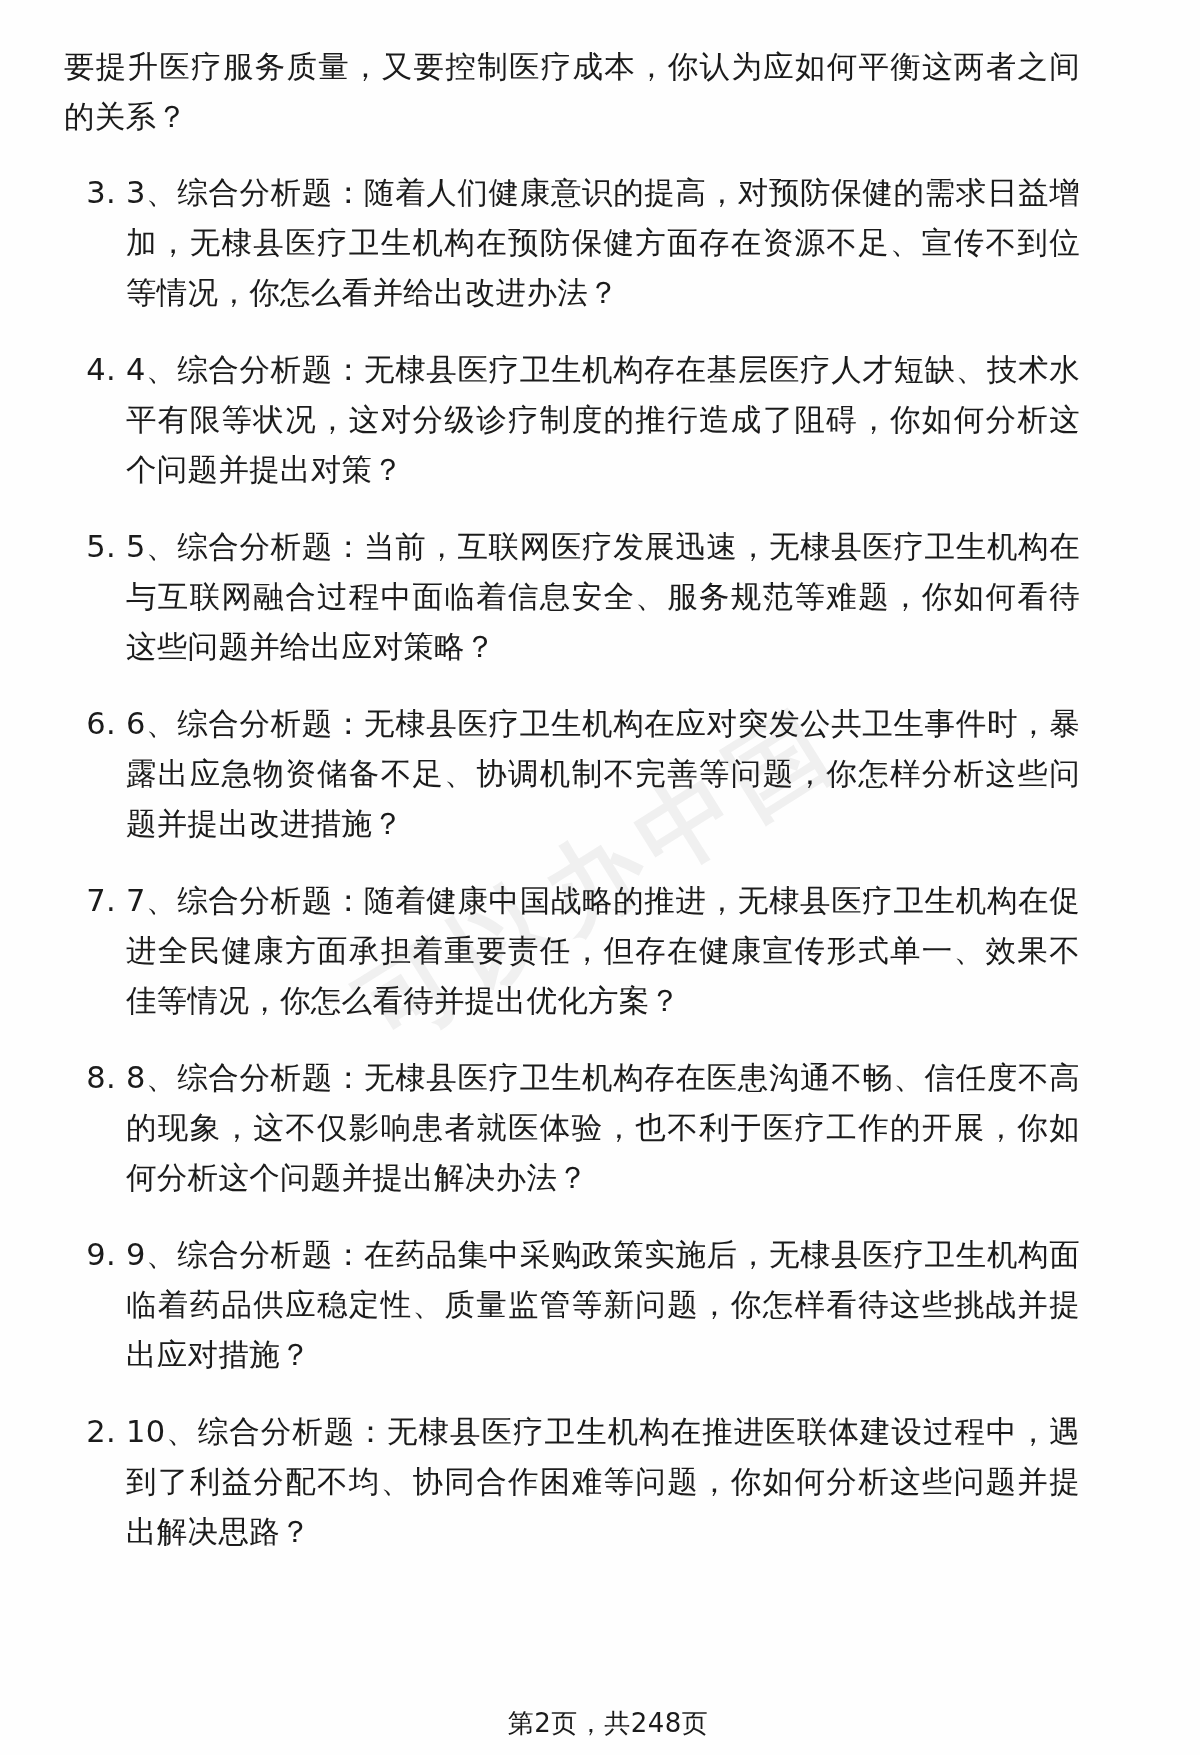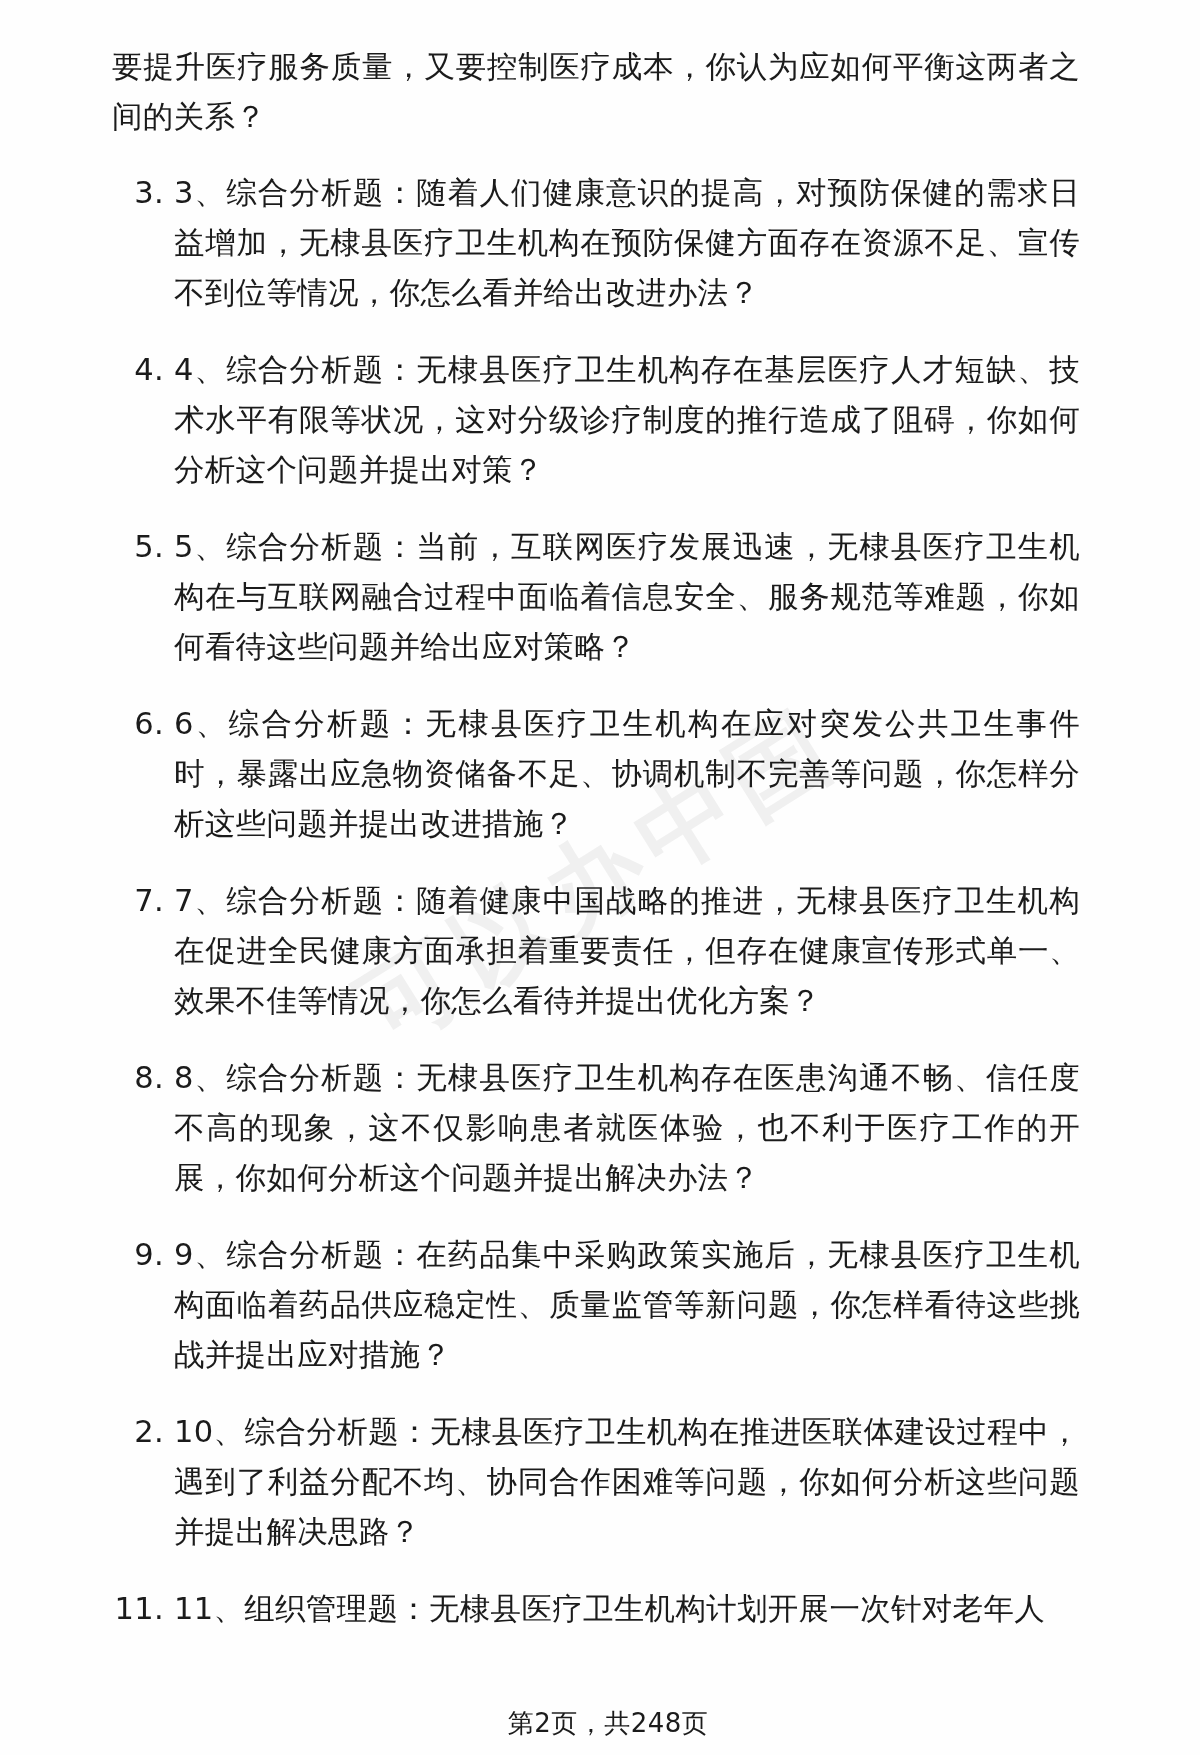--- a/index.html
+++ b/index.html
@@ -25,21 +25,21 @@
     font-size: 96px;
     color: rgba(150,150,150,0.13);
     letter-spacing: 12px;
     white-space: nowrap;
     pointer-events: none;
     font-weight: 700;
     font-family: "DejaVu Sans", sans-serif;
   }
   .content {
     position: relative;
-    padding: 42px 120px 0 112px;
+    padding: 42px 120px 0 64px;
     box-sizing: border-box;
   }
   .para-cont {
     font-size: 30.5px;
     line-height: 50px;
     color: #1b1b1b;
     letter-spacing: 0.3px;
     margin: 0 0 26px 0;
     text-align: justify;
     font-family: "DejaVu Sans", sans-serif;
@@ -121,23 +121,19 @@
         <span>8、综合分析题：无棣县医疗卫生机构存在医患沟通不畅、信任度不高的现象，这不仅影响患者就医体验，也不利于医疗工作的开展，你如何分析这个问题并提出解决办法？</span>
       </li>
       <li>
         <span class="num">9.</span>
         <span>9、综合分析题：在药品集中采购政策实施后，无棣县医疗卫生机构面临着药品供应稳定性、质量监管等新问题，你怎样看待这些挑战并提出应对措施？</span>
       </li>
       <li>
         <span class="num">2.</span>
         <span>10、综合分析题：无棣县医疗卫生机构在推进医联体建设过程中，遇到了利益分配不均、协同合作困难等问题，你如何分析这些问题并提出解决思路？</span>
       </li>
-      <li class="lastline">
-        <span class="num">11.</span>
-        <span>11、组织管理题：无棣县医疗卫生机构计划开展一次针对老年人</span>
-      </li>
     </ol>
 
   </div>
 
   <div class="footer">第2页，共248页</div>
 
 </div>
 
 </body></html>

